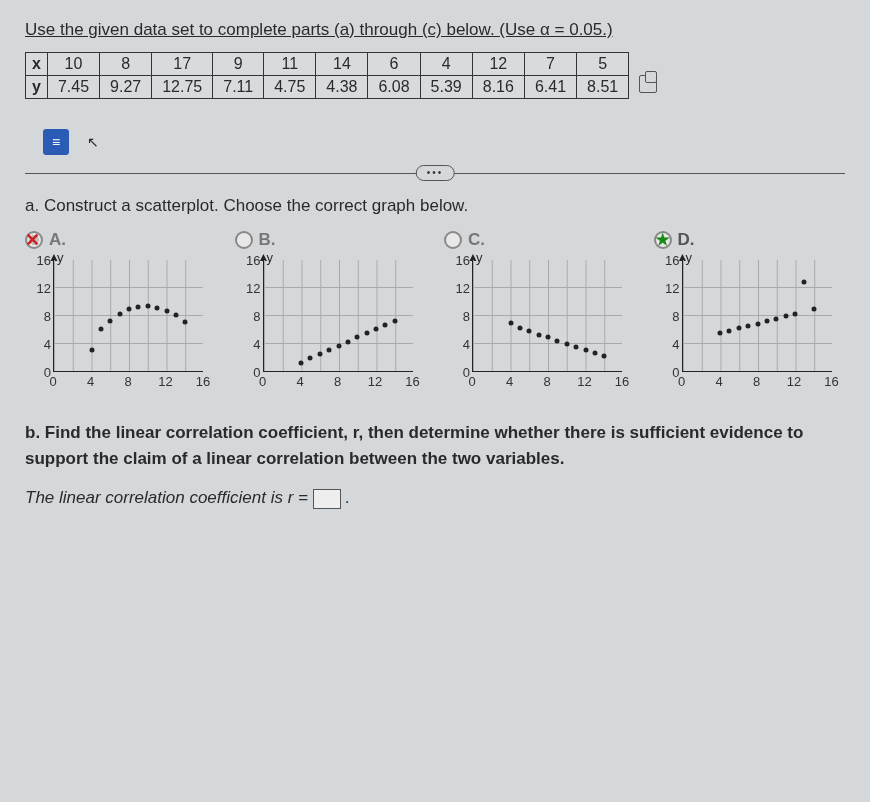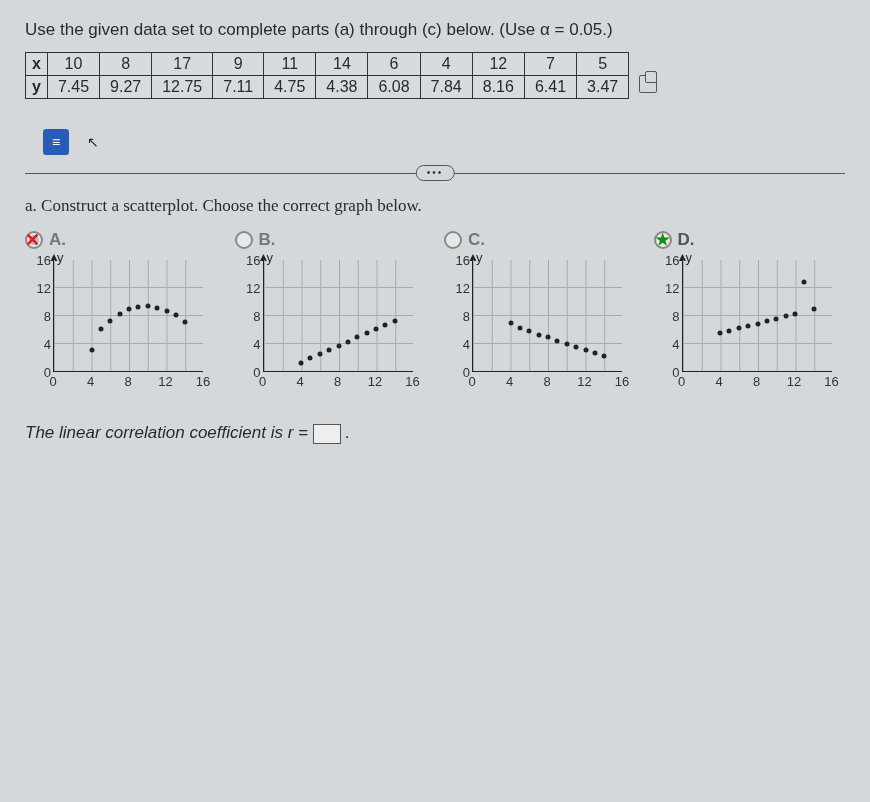--- a/index.html
+++ b/index.html
@@ -5,21 +5,21 @@
   * { box-sizing: border-box; }
   body {
     margin: 0;
     padding: 20px 25px;
     font-family: Arial, sans-serif;
     background: #d5d8db;
     color: #2a2a2a;
     width: 870px;
     font-size: 17px;
   }
-  .instruction { margin-bottom: 12px; }
+  .instruction { margin-bottom: 12px; text-decoration: underline; }
   table.data {
     border-collapse: collapse;
     margin-bottom: 16px;
   }
   table.data td, table.data th {
     border: 1px solid #333;
     padding: 2px 10px;
     text-align: center;
     font-weight: normal;
     font-size: 16px;
@@ -81,21 +81,21 @@
     transform: translateX(-50%);
     background: #d5d8db;
     border: 1.5px solid #555;
     border-radius: 10px;
     padding: 0 10px;
     font-size: 10px;
     letter-spacing: 2px;
     color: #333;
     line-height: 14px;
   }
-  .part-label { margin: 4px 0 14px; font-family: Liberation Serif, serif; }
+  .part-label { margin: 4px 0 14px; }
   .options-row {
     display: flex;
     gap: 18px;
     margin-bottom: 24px;
   }
   .option {
     flex: 1;
   }
   .opt-header {
     display: flex;
@@ -218,24 +218,24 @@
   </tr>
   <tr>
     <td>y</td>
     <td>7.45</td>
     <td>9.27</td>
     <td>12.75</td>
     <td>7.11</td>
     <td>4.75</td>
     <td>4.38</td>
     <td>6.08</td>
-    <td>7.84</td>
+    <td>5.39</td>
     <td>8.16</td>
     <td>6.41</td>
-    <td>3.47</td>
+    <td>8.51</td>
   </tr>
 </tbody>
     </table>
 <span class="copy-icon"></span>
 </div>
 
 <div class="book-row">
   <div class="book-icon">
       <span>≡</span>
     </div>
@@ -378,18 +378,19 @@
           <div class="pt" style="left: 103.125px; bottom: 54.74px;"></div>
           <div class="pt" style="left: 112.5px; bottom: 57.12px;"></div>
           <div class="pt" style="left: 131.25px; bottom: 61.88px;"></div>
           <div class="pt" style="left: 121.875px; bottom: 89.25px;"></div>
         </div>
       </div>
     </div>
   </div>
 
 <div class="part-b">
+  <div style="font-weight:bold">b. Find the linear correlation coefficient, r, then determine whether there is sufficient evidence to support the claim of a linear correlation between the two variables.</div>
   <div style="margin-top:14px;font-style:italic;">
     <span>The linear correlation coefficient is r = </span>
     <span class="answer-box"></span>
     <span>.</span>
   </div>
 </div>
 
 </body></html>

